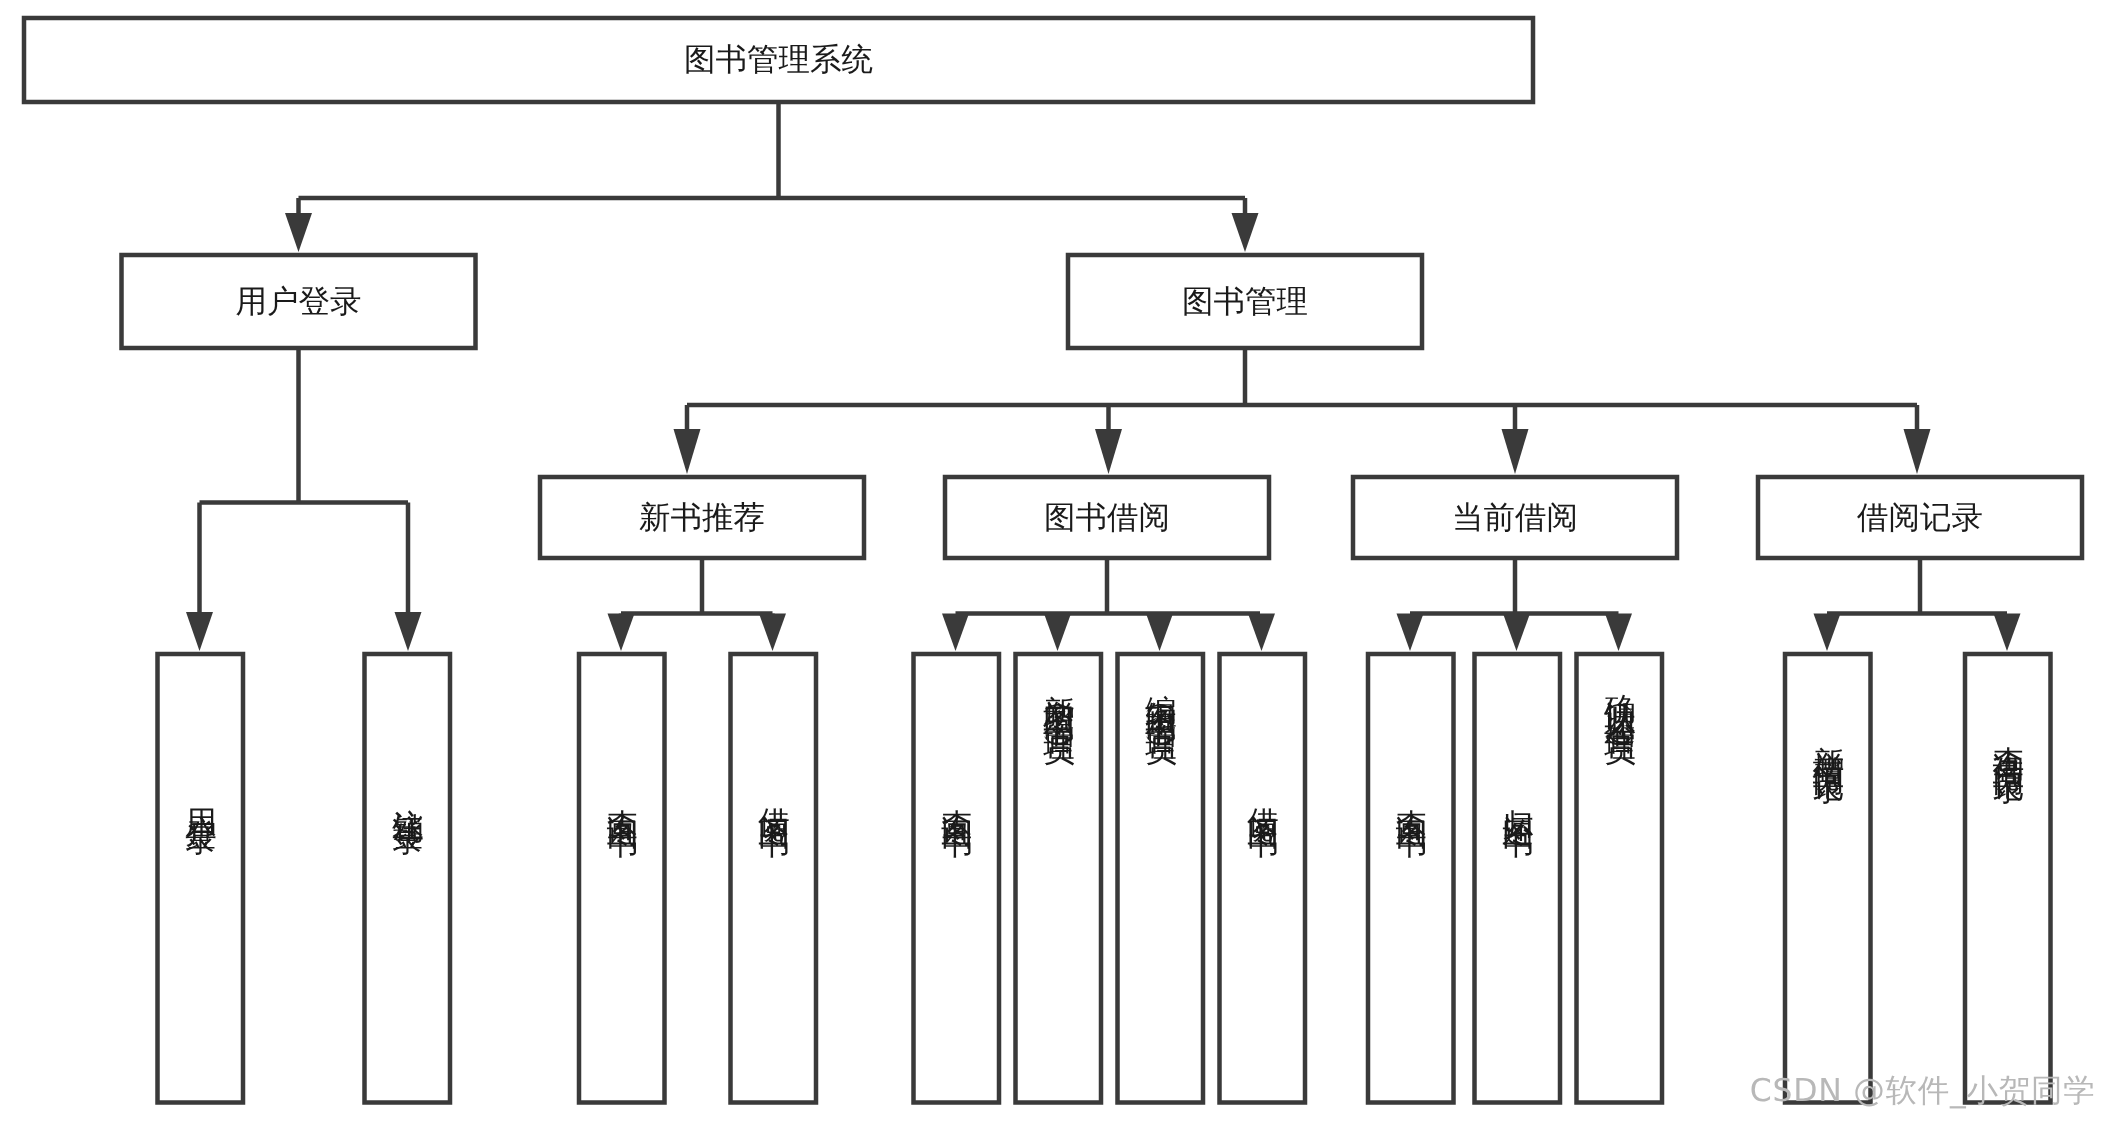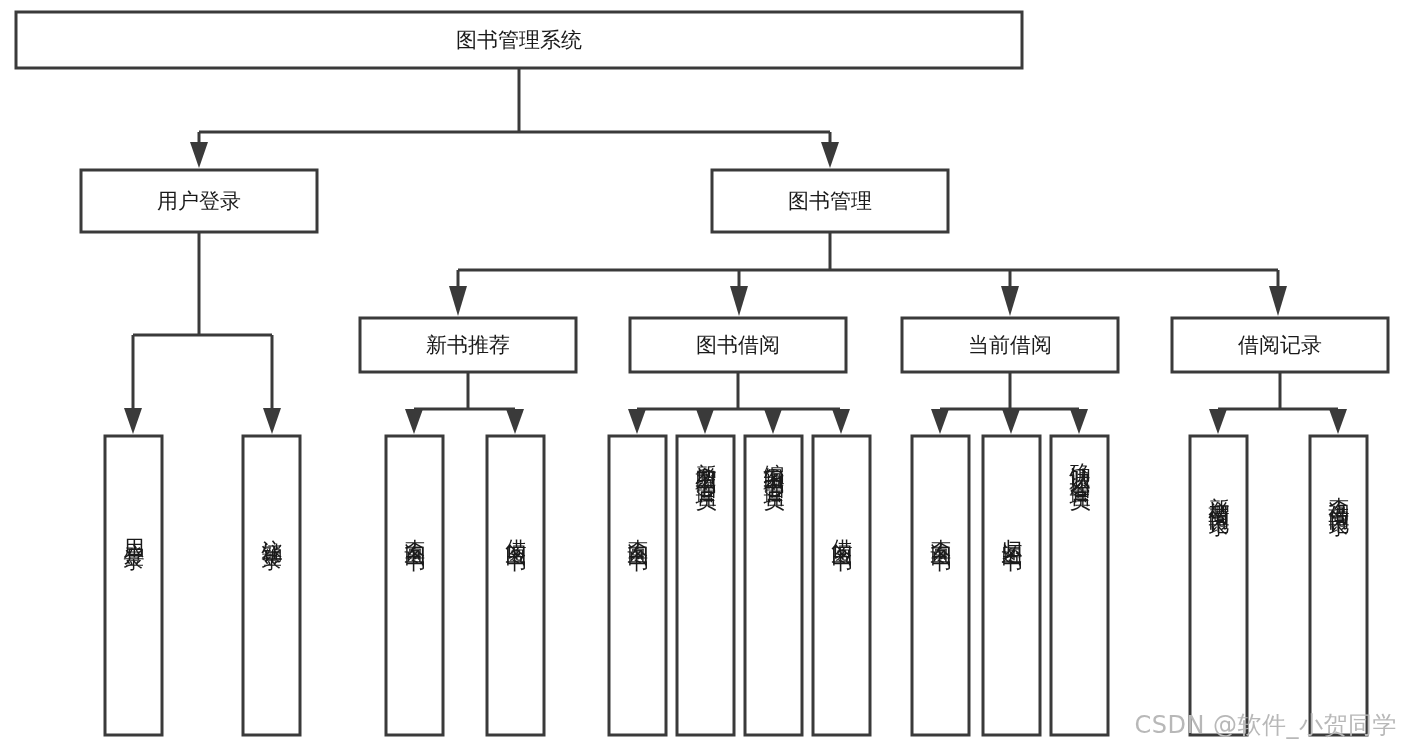--- a/index.html
+++ b/index.html
@@ -59,21 +59,21 @@
     line-height: 1.0;
     color: #1a1a1a;
     letter-spacing: 4px;
     white-space: nowrap;
   }
   .watermark {
     position: absolute;
     right: 8px;
     bottom: 6px;
     font-family: "DejaVu Sans", "Liberation Sans", sans-serif;
-    font-size: 24px;
+    font-size: 21px;
     color: #b8b8b8;
     white-space: nowrap;
     letter-spacing: 0.5px;
   }
 </style>
 </head>
 <body>
 
 <div id="root">
 

